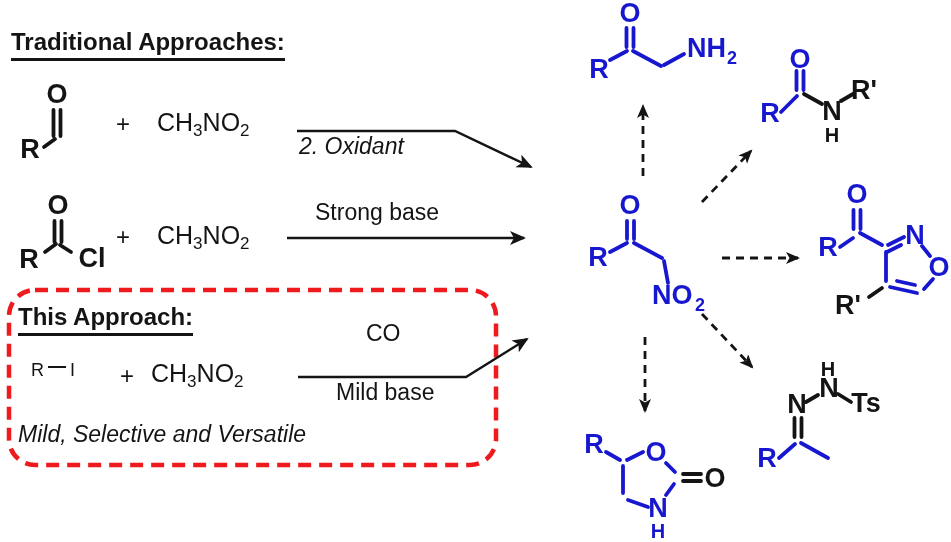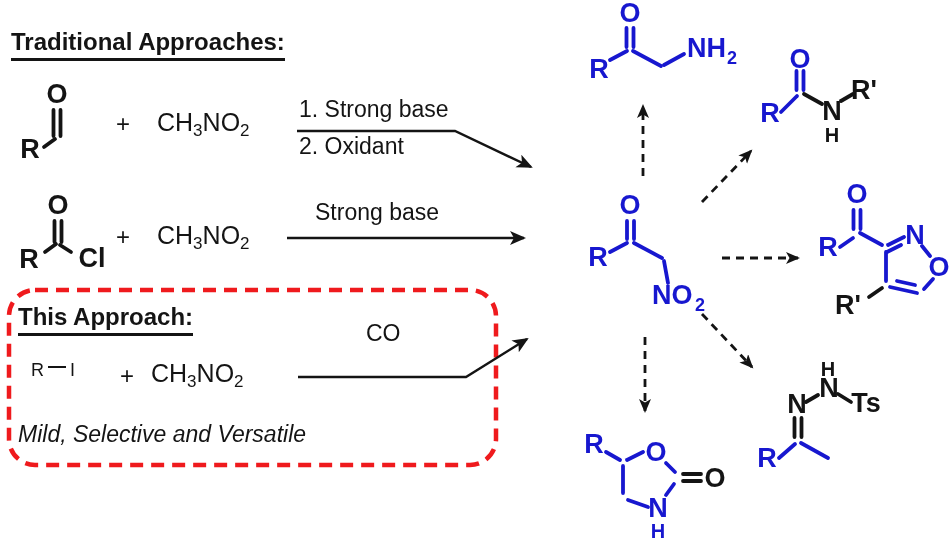--- a/index.html
+++ b/index.html
@@ -160,27 +160,27 @@
       <text class="at k mid" x="715" y="487">O</text>
       <text class="at b mid" x="658" y="517">N</text>
       <text class="at b mid hh" x="658" y="538">H</text>
     </g>
   </svg>
 
   <div class="abs h" style="left:11px;top:28px;"><span class="uw">Traditional Approaches:</span></div>
 
   <div class="abs plus" style="left:116px;top:110px;">+</div>
   <div class="abs formula" style="left:157px;top:108px;"><span>CH</span><sub>3</sub><span>NO</span><sub>2</sub></div>
-  <div class="abs cond" style="left:299px;top:96px;">1. Strong base</div>
-  <div class="abs cond" style="left:299px;top:133px;">2. Oxidant</div>
+  <div class="abs cond" style="left:299px;top:133px;font-style:italic;">2. Oxidant</div>
 
   <div class="abs plus" style="left:116px;top:223px;">+</div>
   <div class="abs formula" style="left:157px;top:221px;"><span>CH</span><sub>3</sub><span>NO</span><sub>2</sub></div>
   <div class="abs cond" style="left:315px;top:199px;">Strong base</div>
 
   <div class="abs h" style="left:18px;top:303px;text-align:right;"><span class="uw">This Approach:</span></div>
   <div class="abs ri" style="left:31px;top:360px;"><span>R</span><span class="bondline"></span><span>I</span></div>
   <div class="abs plus" style="left:120px;top:362px;">+</div>
   <div class="abs formula" style="left:151px;top:359px;"><span>CH</span><sub>3</sub><span>NO</span><sub>2</sub></div>
   <div class="abs cond" style="left:366px;top:320px;">CO</div>
+  <div class="abs cond" style="left:336px;top:379px;">Mild base</div>
   <div class="abs tagline" style="left:18px;top:421px;">Mild, Selective and Versatile</div>
 
 </div>
 
 </body></html>

